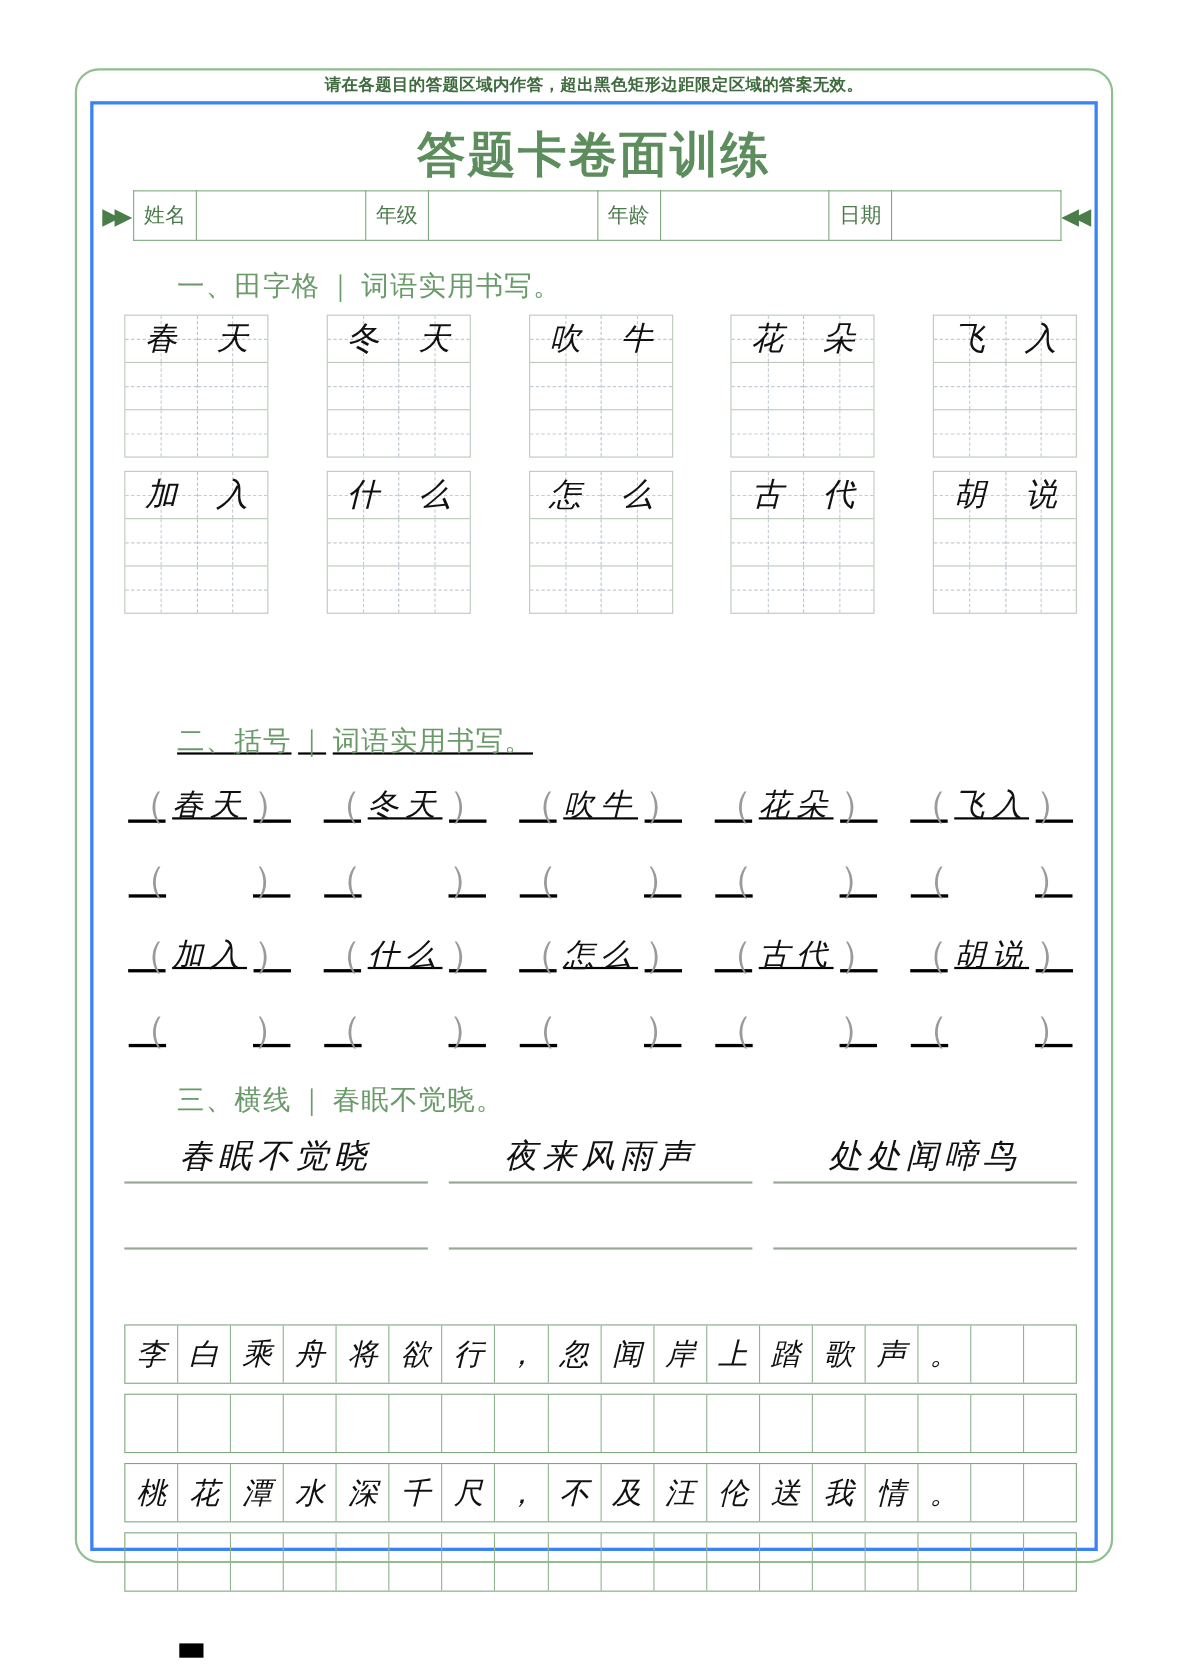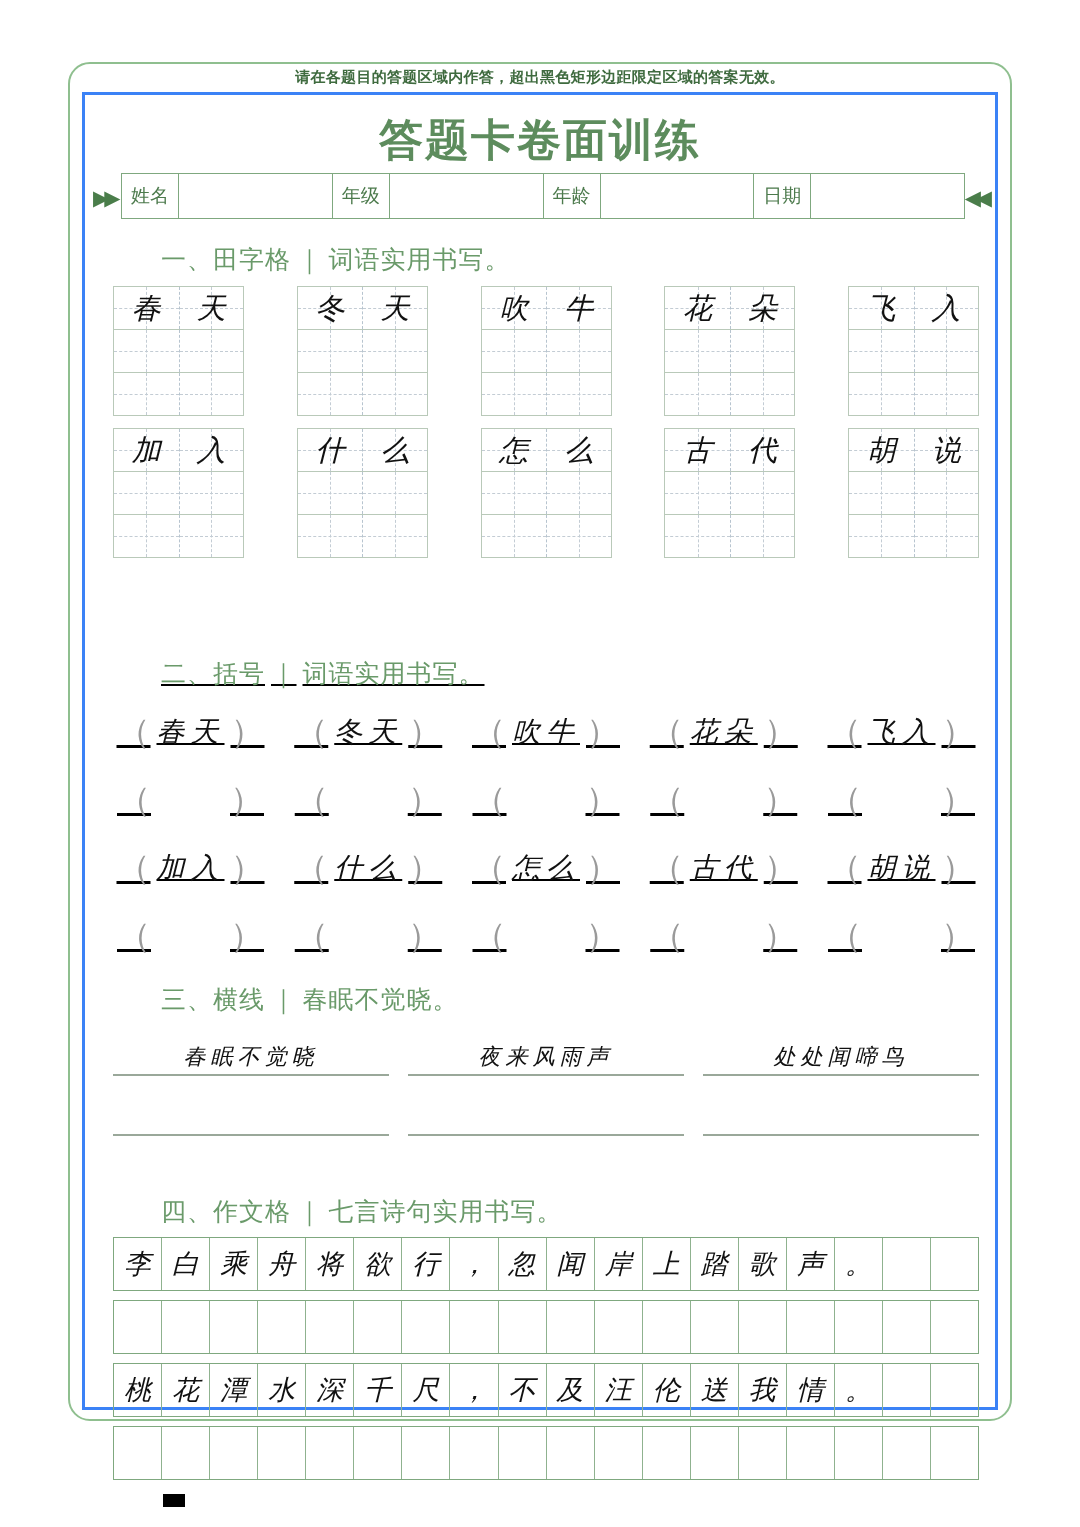--- a/index.html
+++ b/index.html
@@ -119,21 +119,21 @@
   .pz-item.blank .pz-word{letter-spacing:6px;display:inline-block;width:74px;}
 
   
   .sec3{position:absolute;left:28px;top:888px;width:866px;}
   .ln-row{display:flex;justify-content:space-between;margin-top:12px;}
   .ln-item{width:276px;}
   .ln-text{
     height:44px;
     display:flex;align-items:flex-end;justify-content:center;
     font-family:"Liberation Serif","DejaVu Serif",serif;
-    font-size:22px;color:#111;font-style:italic;
+    font-size:30px;color:#111;font-style:italic;
     letter-spacing:5px;white-space:nowrap;
     padding-bottom:2px;
   }
   .ln-rule{border-bottom:2px solid #9aa89a;}
   .ln-item.empty .ln-text{height:44px;}
 
   
   .sec4{position:absolute;left:28px;top:1100px;width:866px;}
   .cg-row{display:flex;margin-top:9px;border:1.5px solid #7fa87f;box-sizing:border-box;}
   .cg-cell{
@@ -520,23 +520,20 @@
               <div class="ln-text"></div>
             </div>
             <div class="ln-item ln-rule empty">
               <div class="ln-text"></div>
             </div>
           </div>
         </div>
     </div>
 
     <div class="sec4">
-      <div class="sec-head">
-        <span>四、</span><span>作文格</span><span class="bar">｜</span><span>七言诗句实用书写。</span>
-      </div>
       <div id="sec4-rows">
           <div class="cg-row">
             <div class="cg-cell">李</div>
             <div class="cg-cell">白</div>
             <div class="cg-cell">乘</div>
             <div class="cg-cell">舟</div>
             <div class="cg-cell">将</div>
             <div class="cg-cell">欲</div>
             <div class="cg-cell">行</div>
             <div class="cg-cell">，</div>

